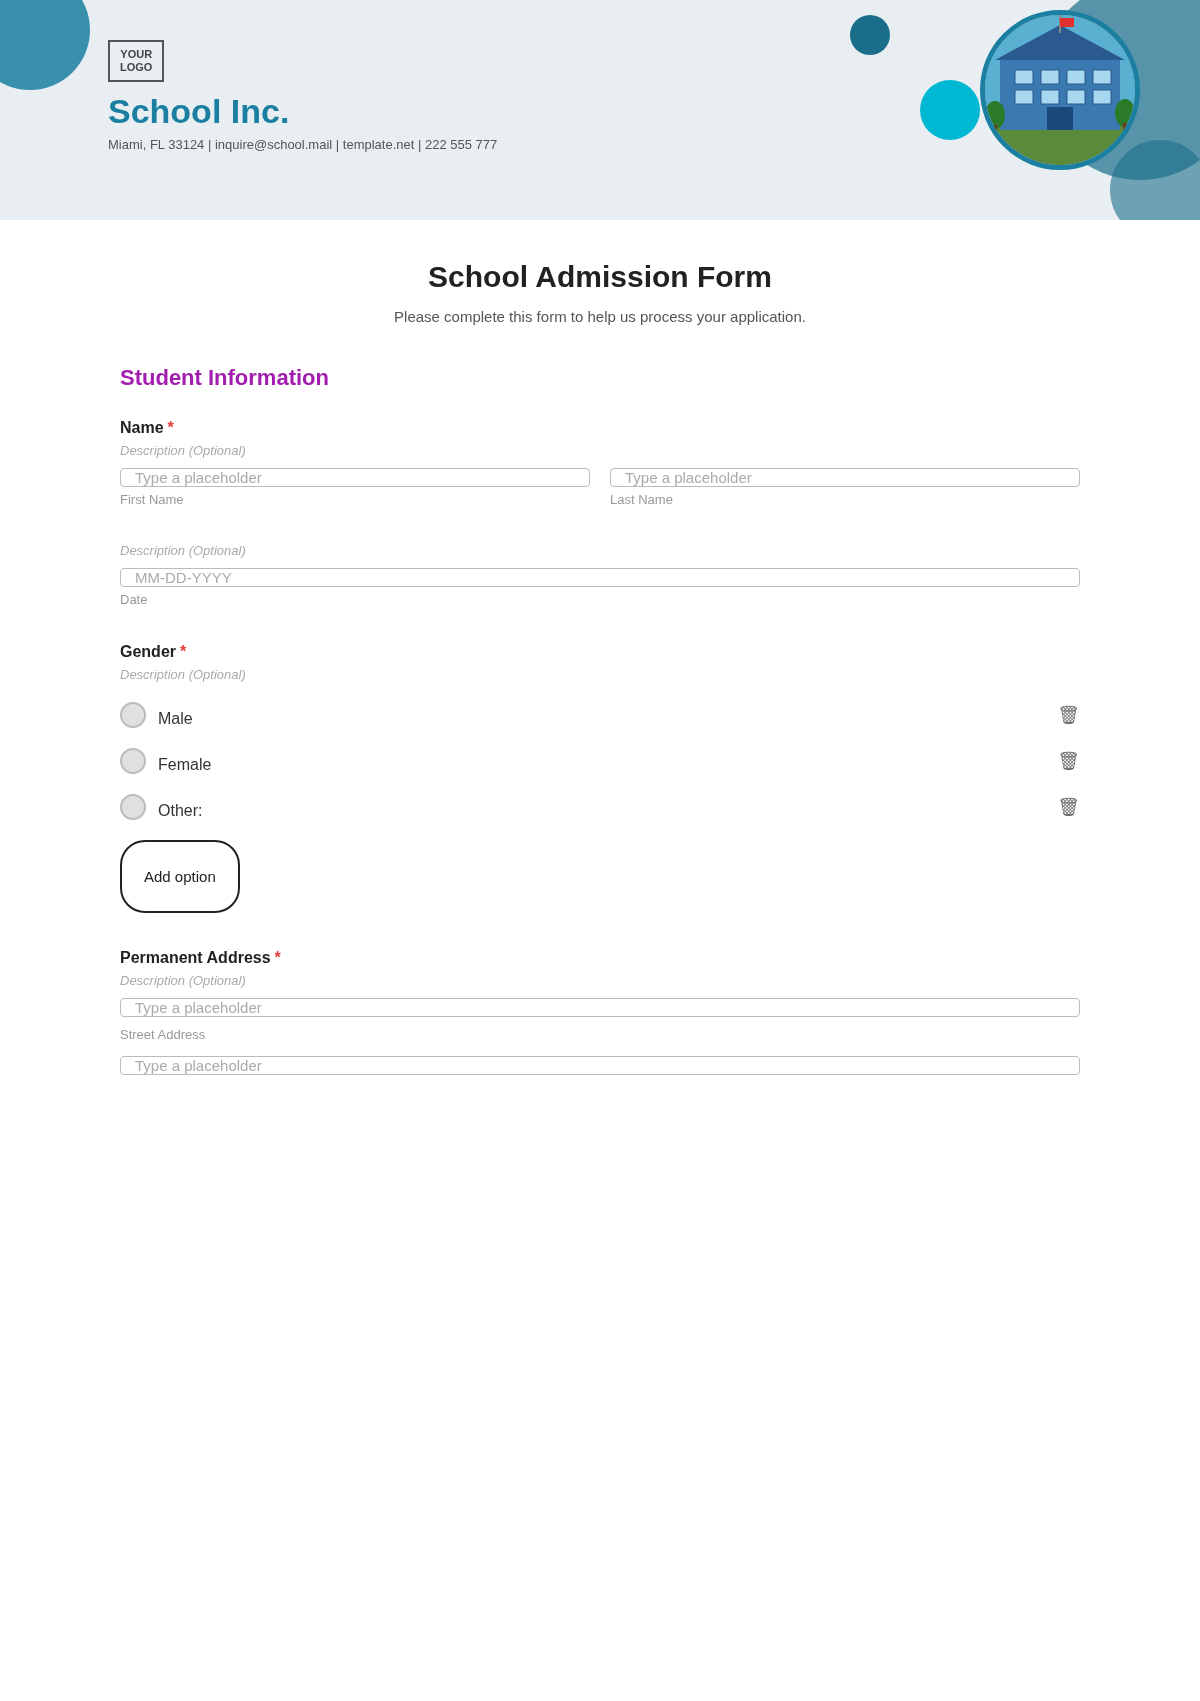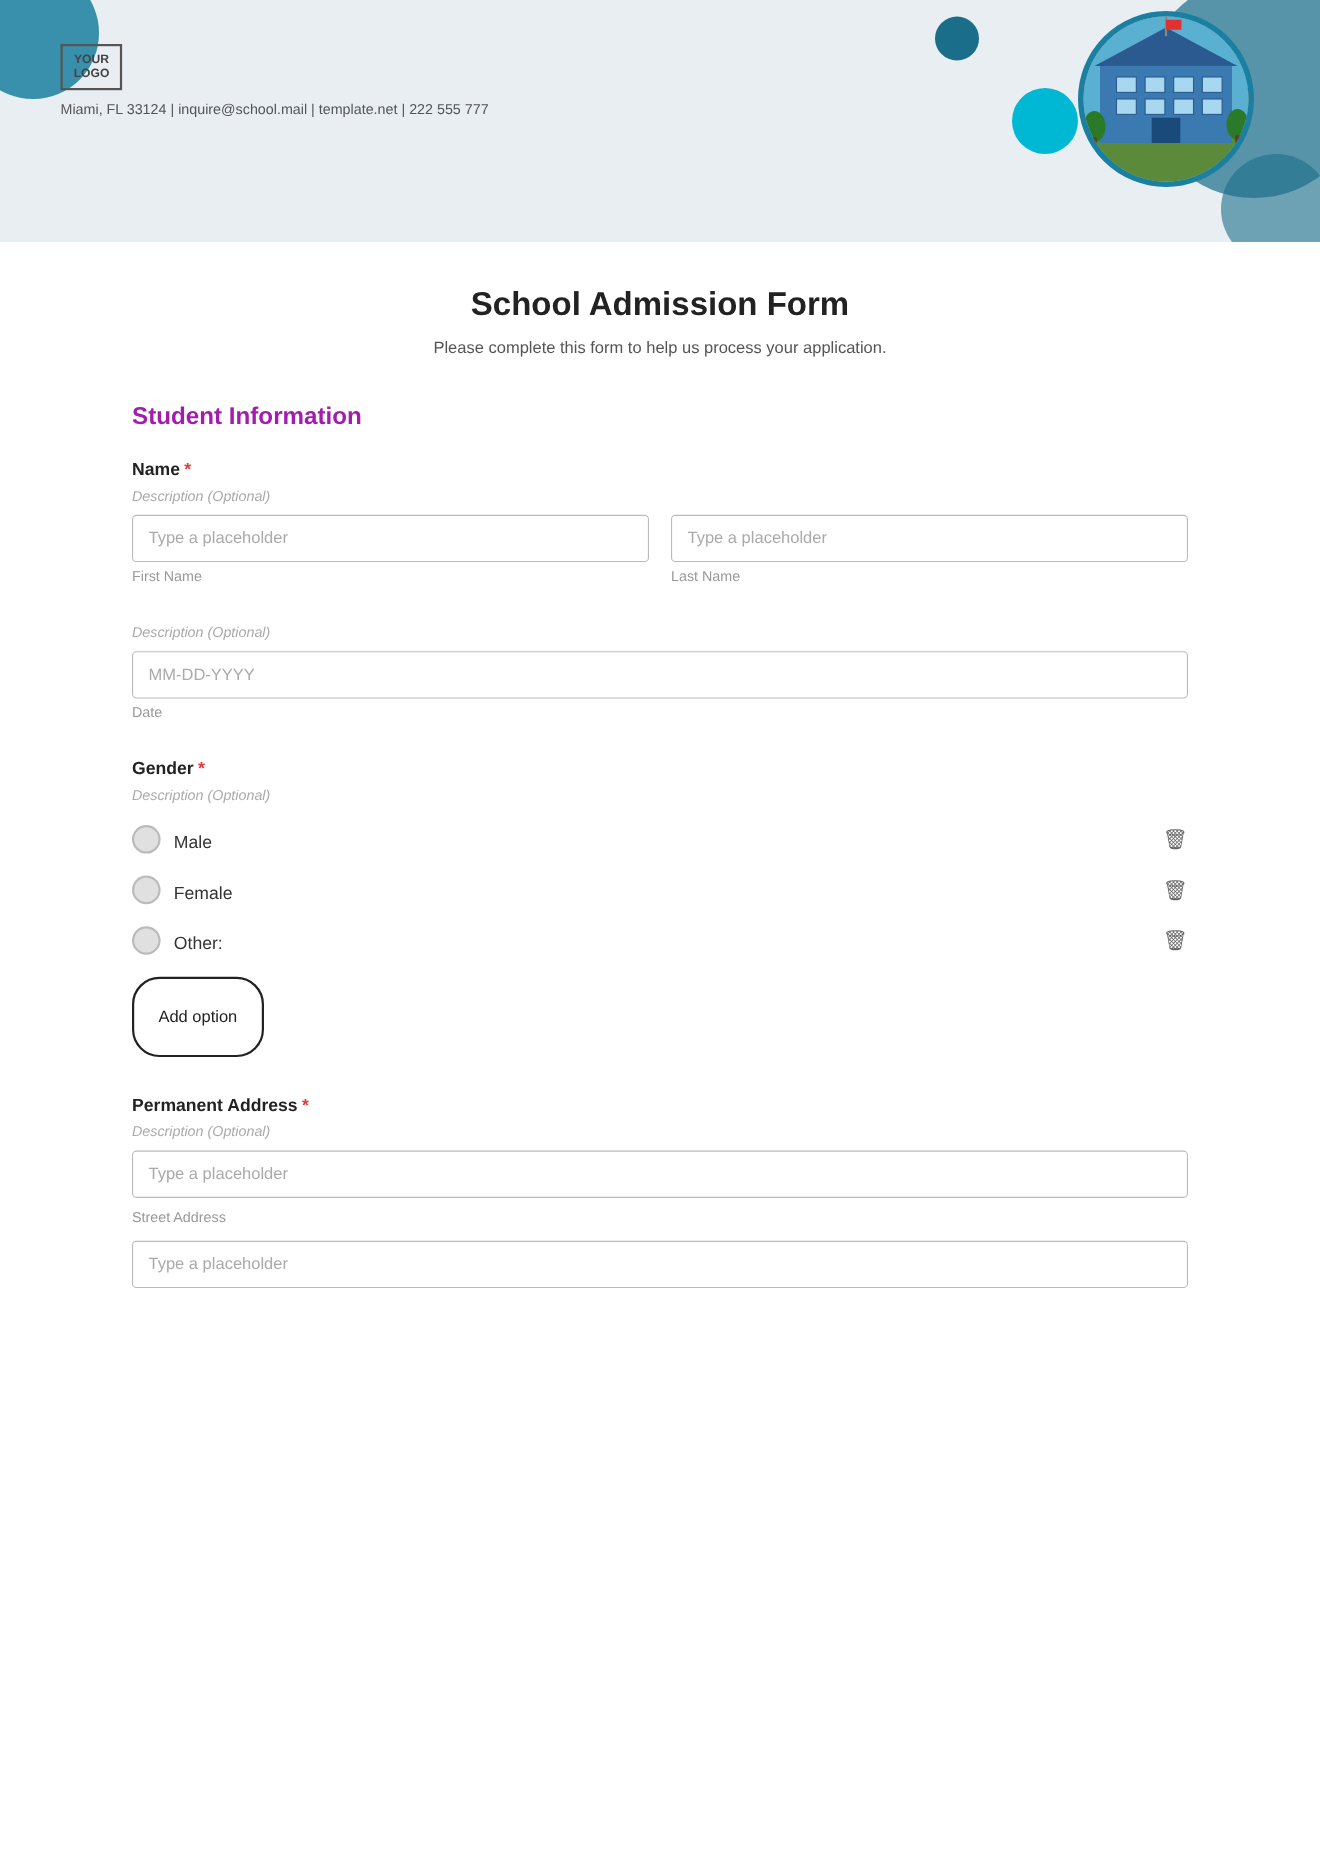--- a/index.html
+++ b/index.html
@@ -7,21 +7,21 @@
       font-family: Arial, sans-serif;
       background: #fff;
       width: 1200px;
       min-height: 1701px;
     }
 
     
     .header {
       background: #e8eef2;
       position: relative;
-      padding: 40px 80px 40px 55px;
+      padding: 40px 80px 40px 108px;
       overflow: hidden;
       min-height: 220px;
     }
 
     .header-left {
       position: relative;
       z-index: 2;
     }
 
     .logo-box {
@@ -185,21 +185,21 @@
 
     .field-description {
       font-size: 13px;
       color: #aaa;
       font-style: italic;
       margin-bottom: 10px;
     }
 
     .field-input {
       width: 100%;
-      padding: 12px 14px;
+      padding: 0 14px;
       border: 1.5px solid #bbb;
       border-radius: 4px;
       font-size: 15px;
       color: #333;
       outline: none;
       background: #fff;
     }
 
     .field-input::placeholder {
       color: #aaa;
@@ -272,20 +272,21 @@
 
 <div class="header">
 
   <div class="circle-tl"></div>
 
   <div class="header-left">
     <div class="logo-box">
       <span>YOUR</span><br>
       <span>LOGO</span>
     </div>
+    <div class="school-name">School Inc.</div>
     <div class="school-info">Miami, FL 33124 | inquire@school.mail | template.net | 222 555 777</div>
   </div>
 
   <div class="circle-top-center"></div>
   <div class="circle-right-large"></div>
   <div class="circle-right-medium"></div>
   <div class="circle-bottom-right"></div>
 
   <div class="header-right">
     <div class="school-photo-wrapper">

